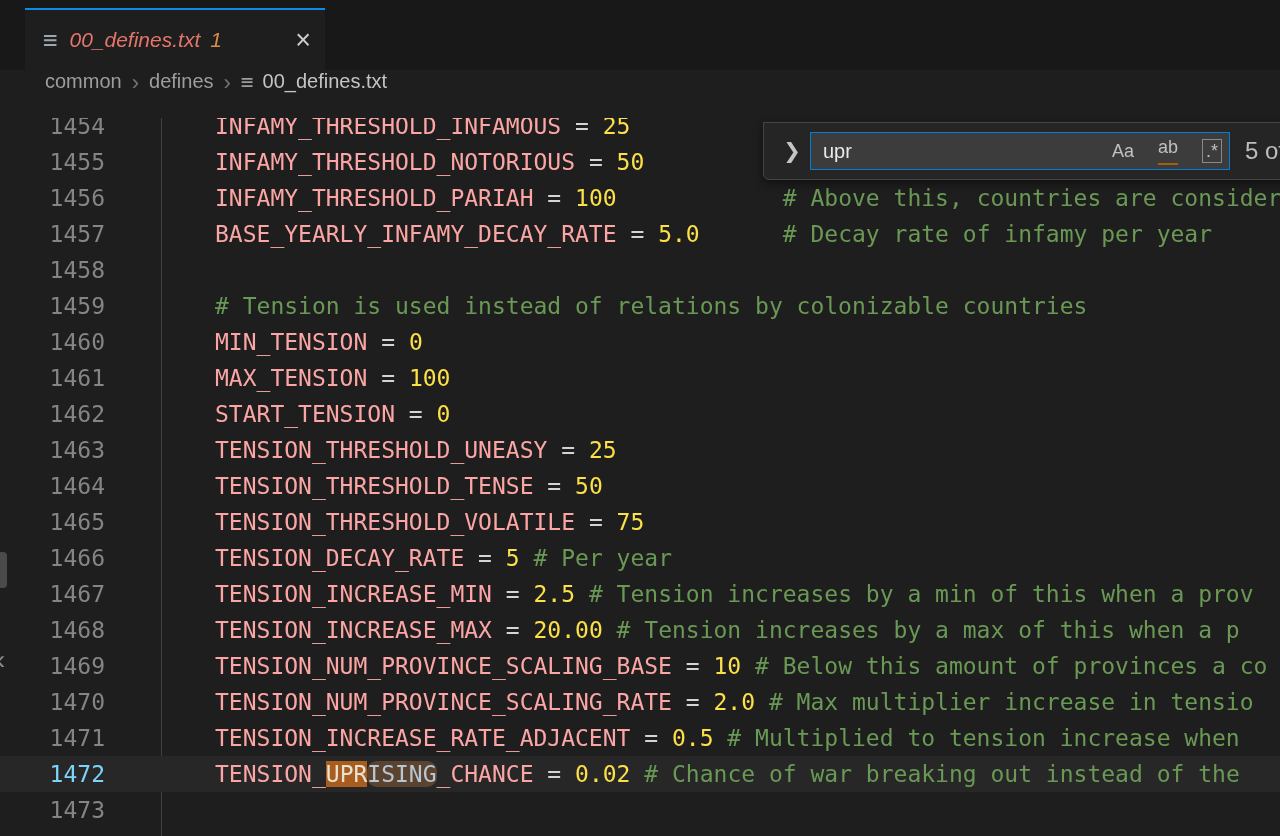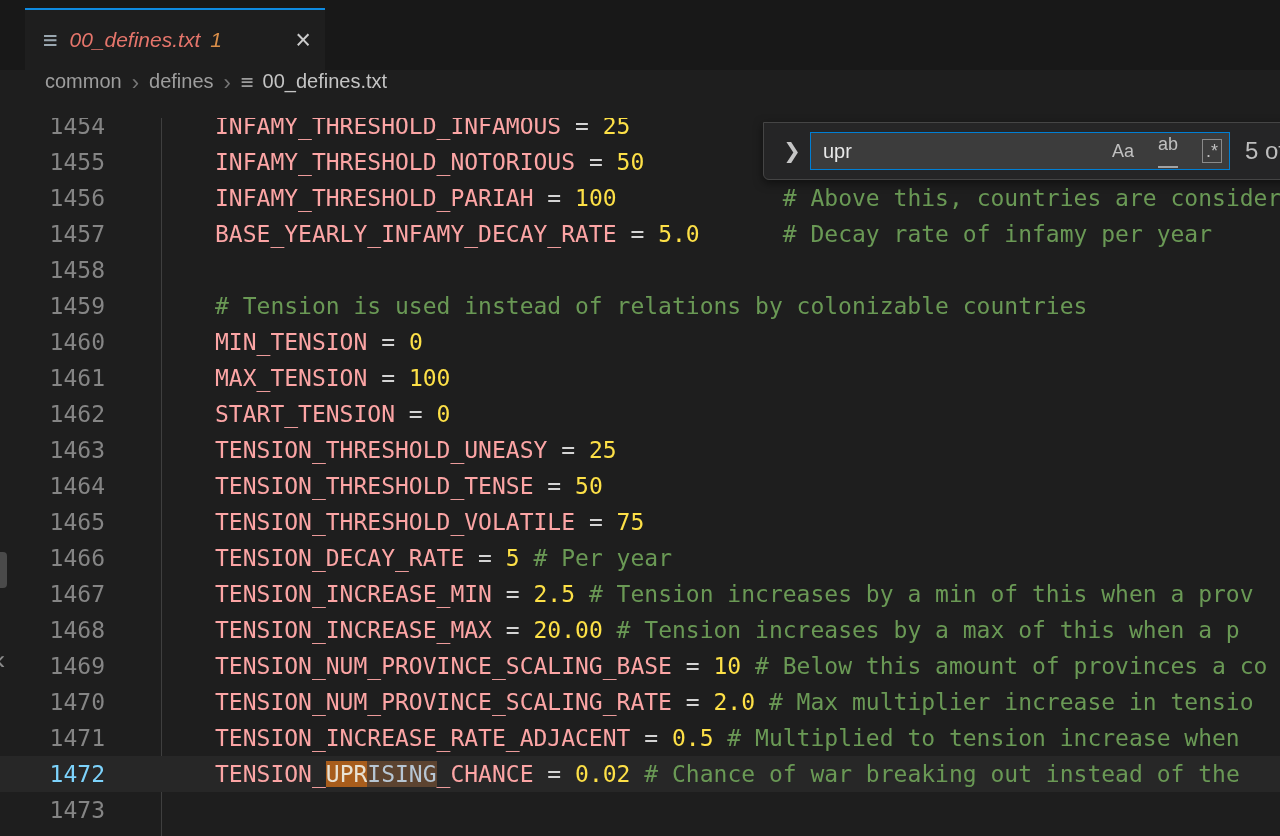--- a/index.html
+++ b/index.html
@@ -32,33 +32,33 @@
   .row.active{background:#272727;}
   .ln{position:absolute;left:0;top:0;width:105px;text-align:right;color:#858585;}
   .row.active .ln{color:#7dd3fc;}
   .code{position:absolute;left:160px;top:0;padding-left:55px;white-space:pre;}
   .id{color:#fca5a5;}
   .op{color:#d4d4d4;}
   .num{color:#fde047;text-align:center;}
   .cm{color:#6a9955;}
   .ws{color:#d4d4d4;}
   .m1{color:#e8e2d4;background:#a85d1c;}
-  .m2{color:#b7c6d4;background:#5c4330;}
+  .m2{color:#b7c6d4;background:#5c4330;border-radius:10px;}
 
   
   .find{position:absolute;top:122px;left:763px;width:565px;height:58px;background:#252526;
         border:1px solid #454545;border-bottom-left-radius:6px;box-sizing:border-box;z-index:10;
         display:flex;align-items:center;padding-left:10px;box-shadow:0 3px 10px rgba(0,0,0,0.5);}
   .find-toggle{width:36px;color:#c5c5c5;font-size:21px;text-align:center;flex:none;}
   .find-input{position:relative;width:420px;height:38px;background:#3c3c3c;border:1px solid #007fd4;
               box-sizing:border-box;display:flex;align-items:center;padding-left:12px;flex:none;}
   .find-query{color:#e8e8e8;font-size:20px;}
   .find-opts{position:absolute;right:7px;top:0;bottom:0;display:flex;align-items:center;gap:24px;}
   .opt{color:#c0c0c0;font-size:18px;line-height:1;}
-  .opt.ww{border-bottom:2px solid #a3a3a3;padding-bottom:13px;}
+  .opt.ww{border-bottom:2px solid #a16207;padding-bottom:7px;}
   .opt.rx{border:1px solid #8a8a8a;padding:2px 3px;}
   .find-results{color:#bdbdbd;font-size:24px;margin-left:15px;white-space:nowrap;}
 
   
   .left-marker{position:absolute;left:0;top:552px;width:7px;height:36px;background:#4a4a4a;
                border-radius:0 4px 4px 0;z-index:4;}
   .left-chevron{position:absolute;left:-4px;top:644px;color:#8a8a8a;font-size:28px;z-index:4;}
 </style>
 </head>
 <body>

